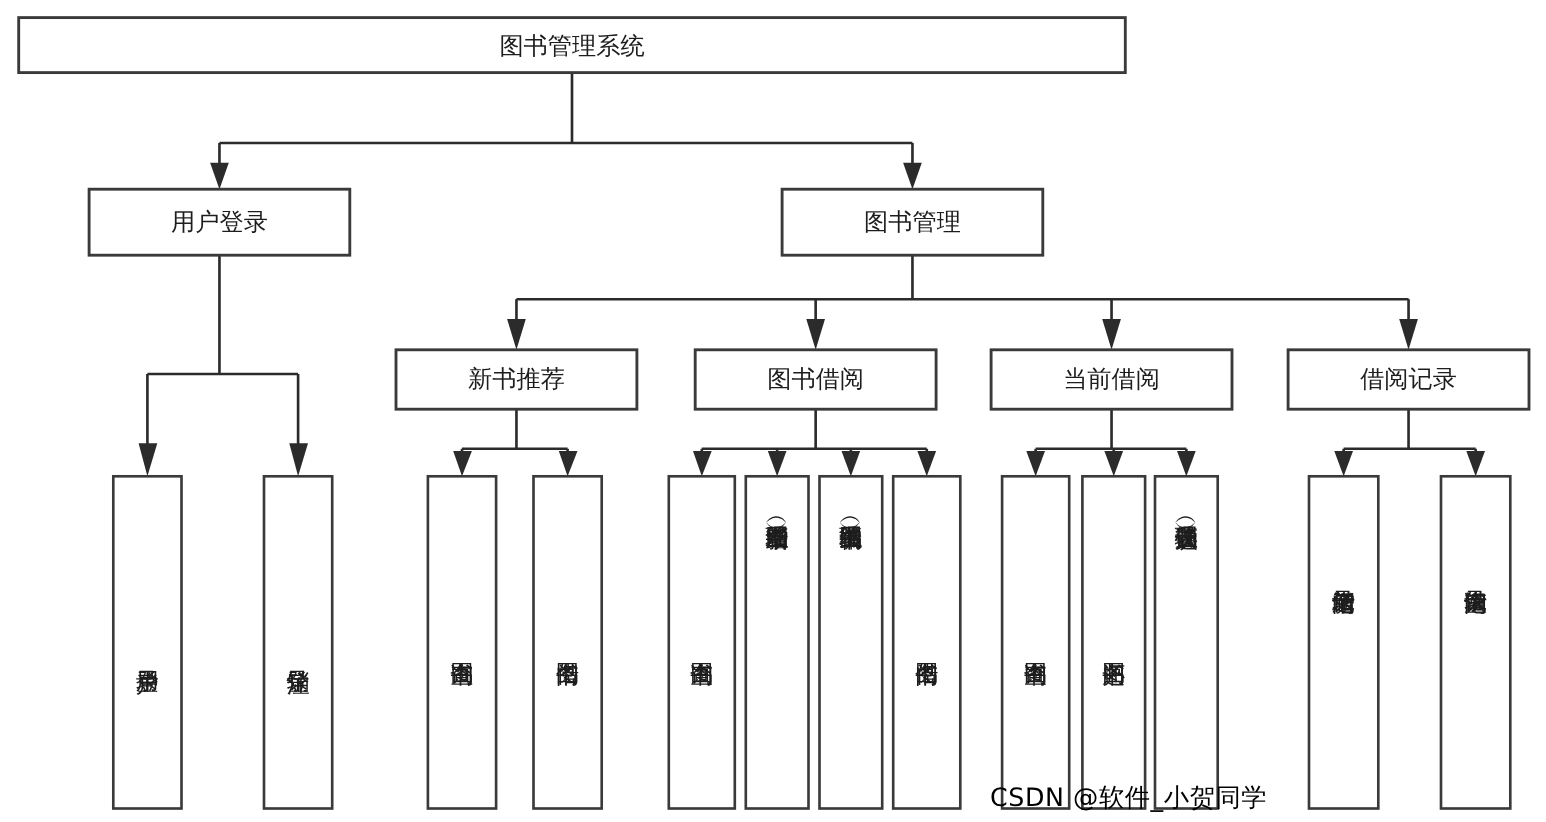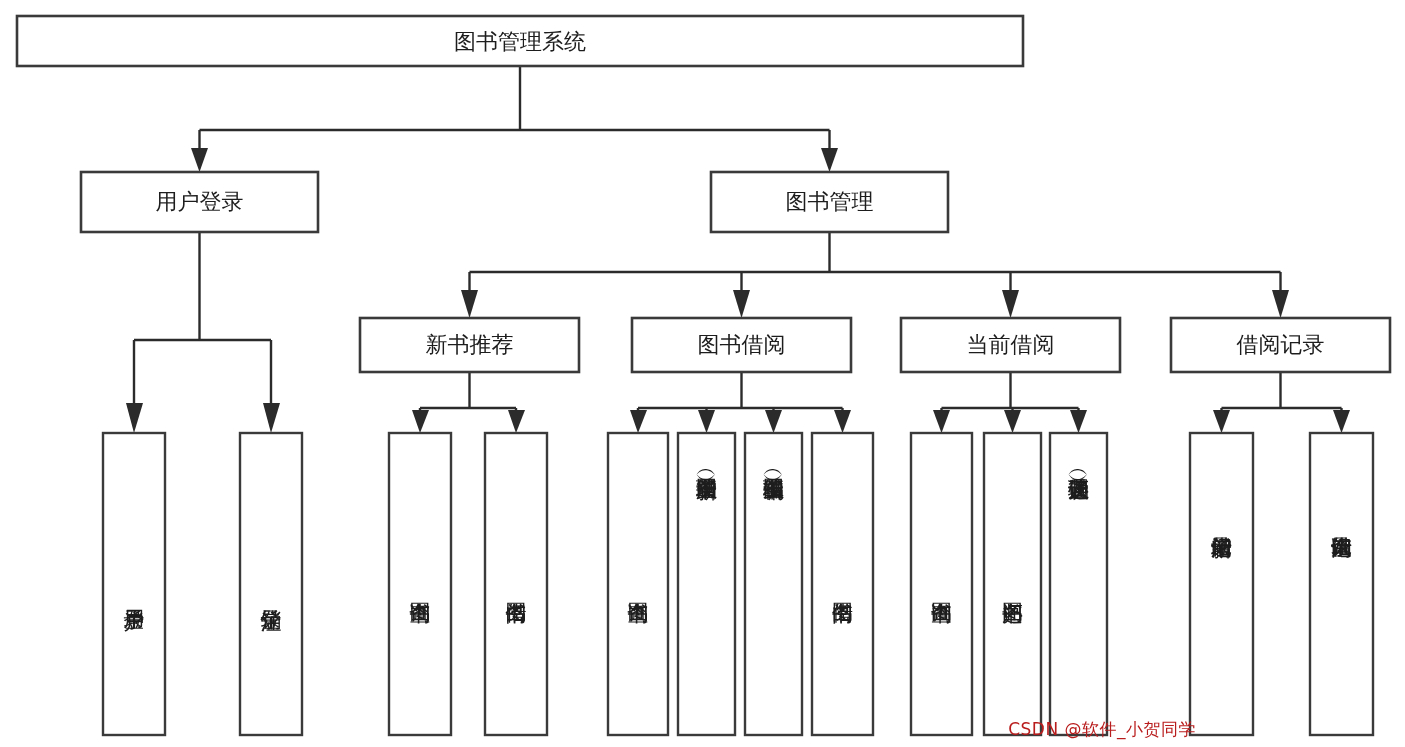--- a/index.html
+++ b/index.html
@@ -11,21 +11,20 @@
     width: 1405px;
     height: 747px;
     font-family: "DejaVu Sans", "Liberation Sans", sans-serif;
     overflow: hidden;
     position: relative;
   }
   #diagram-root {
     position: relative;
     width: 1160px;
     height: 747px;
-    padding-left: 44px;
   }
   svg#tree-svg {
     position: absolute;
     left: 0;
     top: 0;
     width: 1405px;
     height: 747px;
     display: block;
   }
   .node-box {
@@ -59,22 +58,22 @@
     font-family: "DejaVu Sans", "Liberation Sans", sans-serif;
     fill: #1d1d1d;
     font-size: 21px;
     text-anchor: middle;
   }
   .watermark {
     position: absolute;
     right: 8px;
     bottom: 6px;
     font-family: "DejaVu Sans", "Liberation Sans", sans-serif;
-    font-size: 17px;
-    color: #b91c1c;
+    font-size: 23px;
+    color: #000000;
     letter-spacing: 0.5px;
     white-space: nowrap;
     pointer-events: none;
   }
 </style>
 </head>
 <body>
 
 <div id="diagram-root">
 

